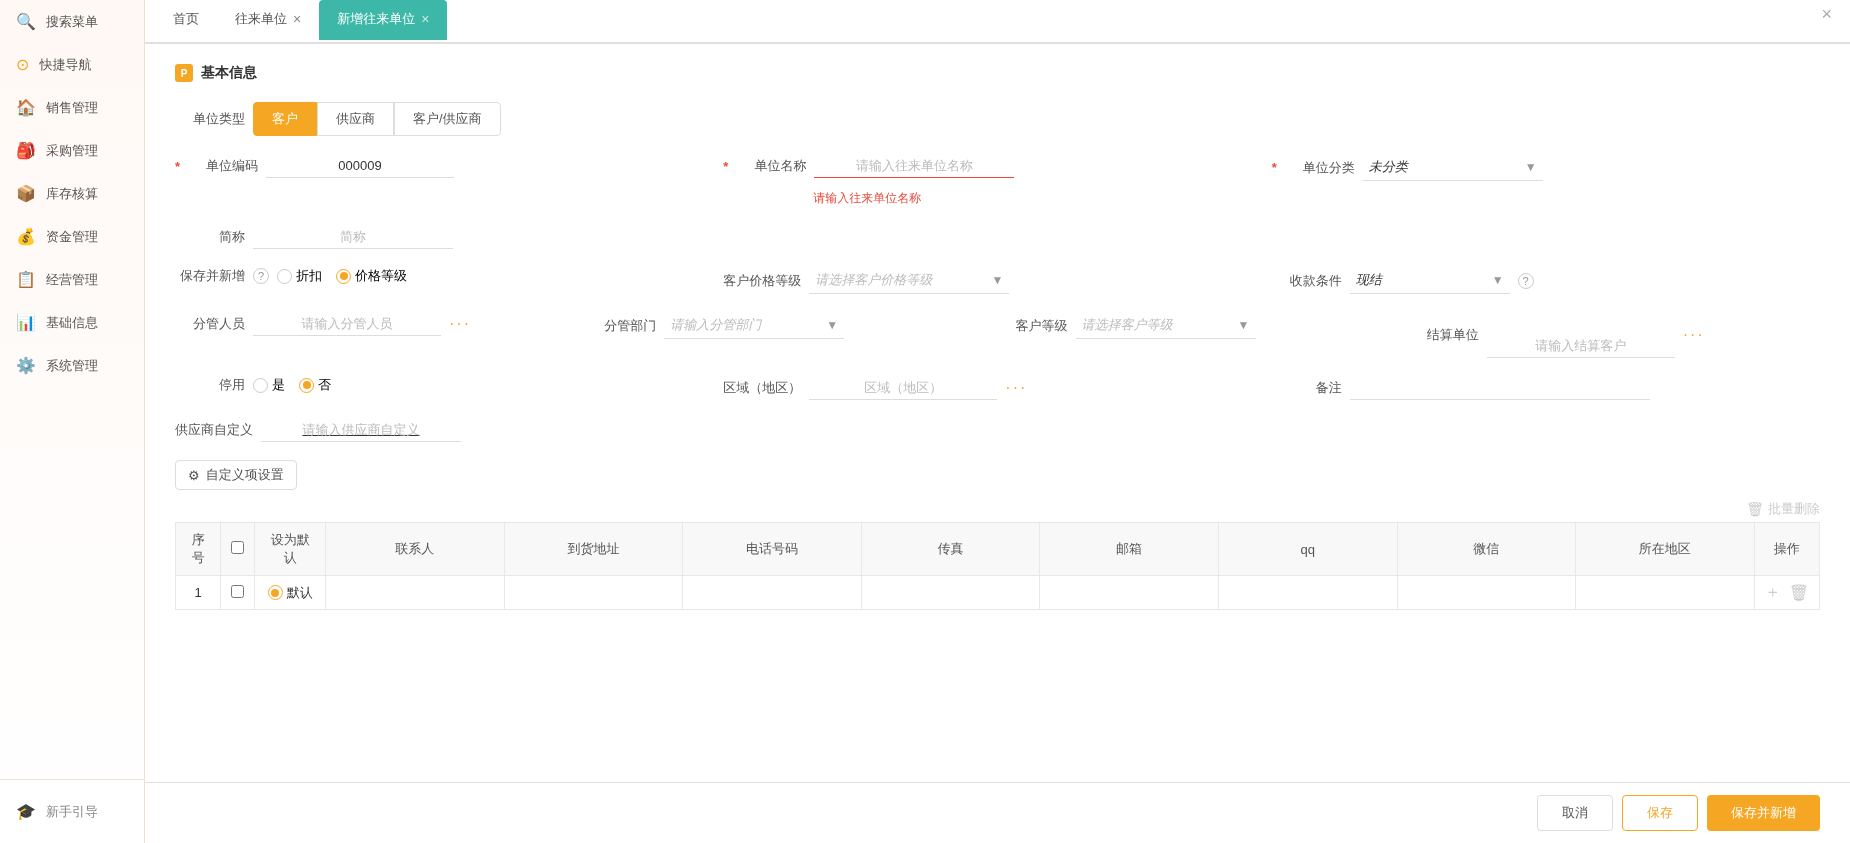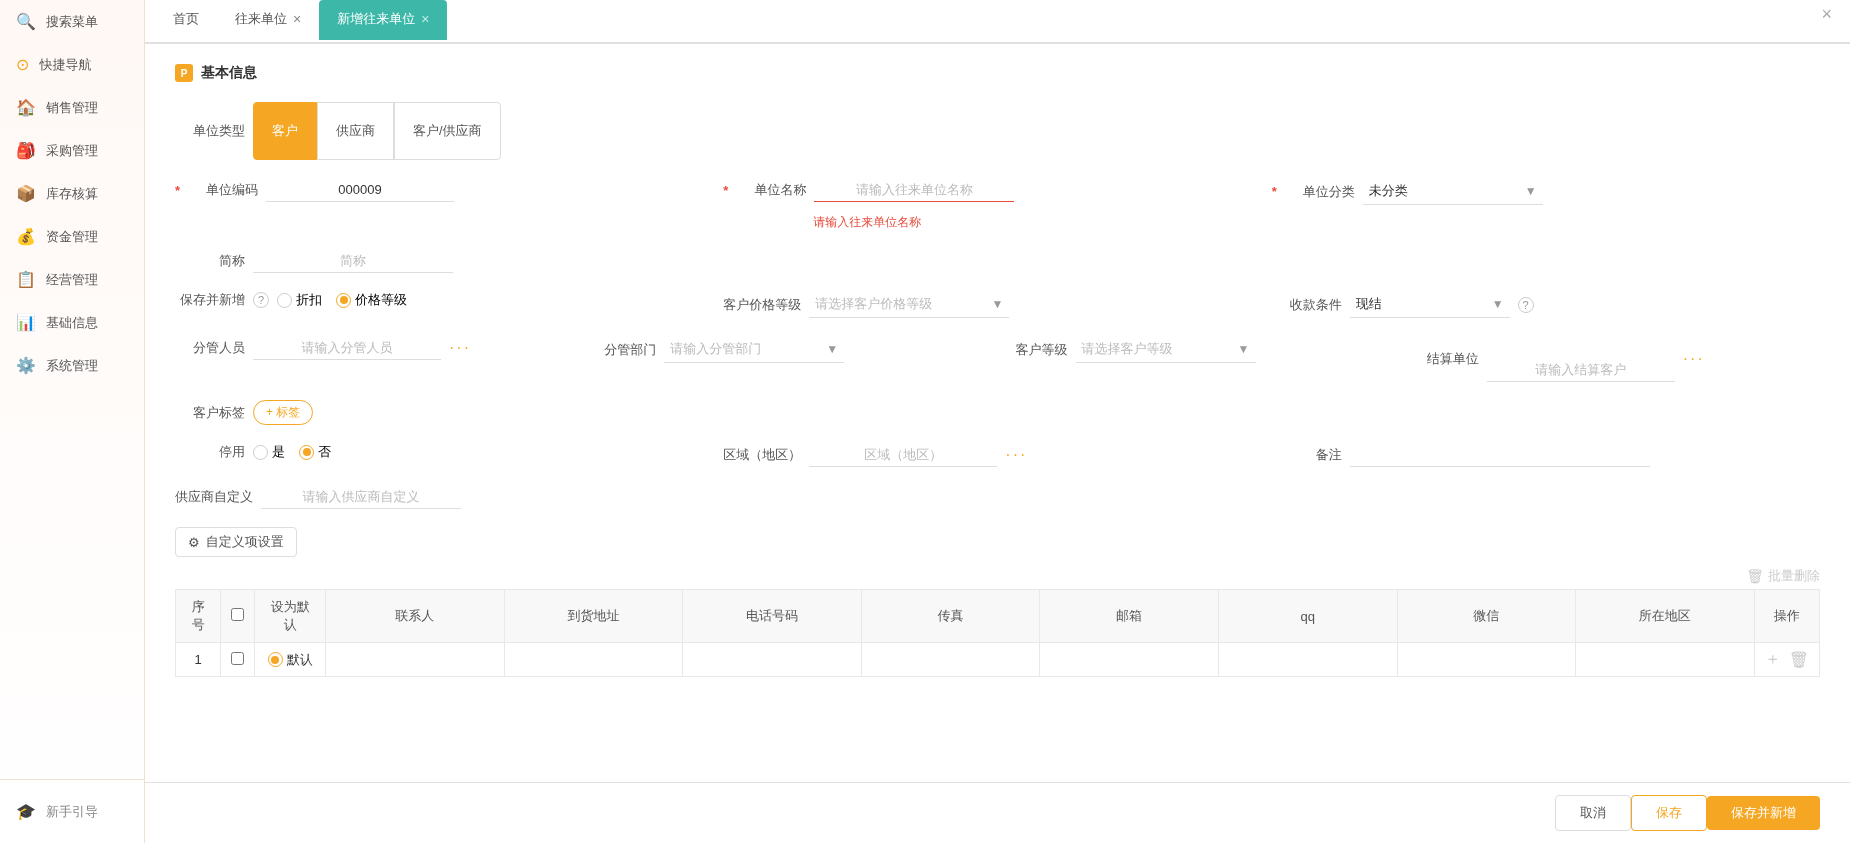--- a/index.html
+++ b/index.html
@@ -141,40 +141,41 @@
       min-width: 160px;
       text-align: center;
     }
     .form-input::placeholder { color: #bbb; }
     .form-input.error-border { border-bottom: 1px solid #e74c3c; }
     .error-text { color: #e74c3c; font-size: 12px; }
 
     
     .btn-group { display: flex; gap: 0; }
     .btn {
-      padding: 19px 18px;
+      padding: 7px 18px;
       font-size: 13px;
       cursor: pointer;
       border: 1px solid #ddd;
       background: #fff;
       color: #555;
     }
     .btn:first-child { border-radius: 4px 0 0 4px; }
     .btn:last-child { border-radius: 0 4px 4px 0; }
     .btn.active-btn {
       background: #f5a623;
       color: #fff;
       border-color: #f5a623;
     }
     .select-wrapper {
       display: flex;
       align-items: center;
       border-bottom: 1px solid #ddd;
       min-width: 160px;
       padding: 4px 6px;
+      font-style: italic;
     }
     .select-wrapper .select-text { flex: 1; color: #333; }
     .select-wrapper .chevron { color: #999; font-size: 12px; }
 
     
     .radio-group { display: flex; align-items: center; gap: 14px; }
     .radio-item { display: flex; align-items: center; gap: 4px; cursor: pointer; }
     .radio-circle {
       width: 15px; height: 15px;
       border-radius: 50%;
@@ -206,23 +207,22 @@
       display: inline-flex; align-items: center; justify-content: center;
       font-size: 11px; color: #999; cursor: pointer;
     }
 
     
     .bottom-bar {
       background: #fff;
       border-top: 1px solid #e0e0e0;
       padding: 12px 30px;
       display: flex;
-      align-items: center;
       justify-content: flex-end;
-      gap: 0;
+      gap: 9px;
       flex-shrink: 0;
     }
     .btn-cancel {
       padding: 8px 24px;
       border: 1px solid #ddd;
       background: #fff;
       color: #555;
       cursor: pointer;
       border-radius: 4px;
       font-size: 13px;
@@ -462,26 +462,20 @@
           <span class="chevron">▼</span>
         </div>
       </div>
       <div class="form-field">
         <span class="form-label">结算单位</span>
         <input class="form-input" type="text" style="min-width: 160px; margin-top: 22px;" placeholder="请输入结算客户">
         <span class="more-dots">···</span>
       </div>
     </div>
 
-    <div class="form-row">
-      <div class="form-field">
-        <span class="form-label">客户标签</span>
-        <button class="tag-btn">+ 标签</button>
-      </div>
-    </div>
 
     <div class="form-row">
       <div class="form-field">
         <span class="form-label">停用</span>
         <div class="radio-group">
           <div class="radio-item">
             <div class="radio-circle"></div>
             <span>是</span>
           </div>
           <div class="radio-item">
@@ -499,21 +493,21 @@
       </div>
       <div class="form-field">
         <span class="form-label">备注</span>
         <input class="form-input" type="text" style="min-width: 300px;">
       </div>
     </div>
 
     <div class="form-row">
       <div class="form-field">
         <span class="form-label">供应商自定义</span>
-        <input class="form-input" type="text" style="min-width: 200px;" placeholder="请输入供应商自定义">
+        <input class="form-input" type="text" style="min-width: 200px; text-decoration: underline;" placeholder="请输入供应商自定义">
       </div>
     </div>
 
     <button class="custom-settings-btn">
       <span>⚙</span>
       <span>自定义项设置</span>
     </button>
 
     <div class="batch-delete">
       <span style="font-size:14px;">🗑</span>

